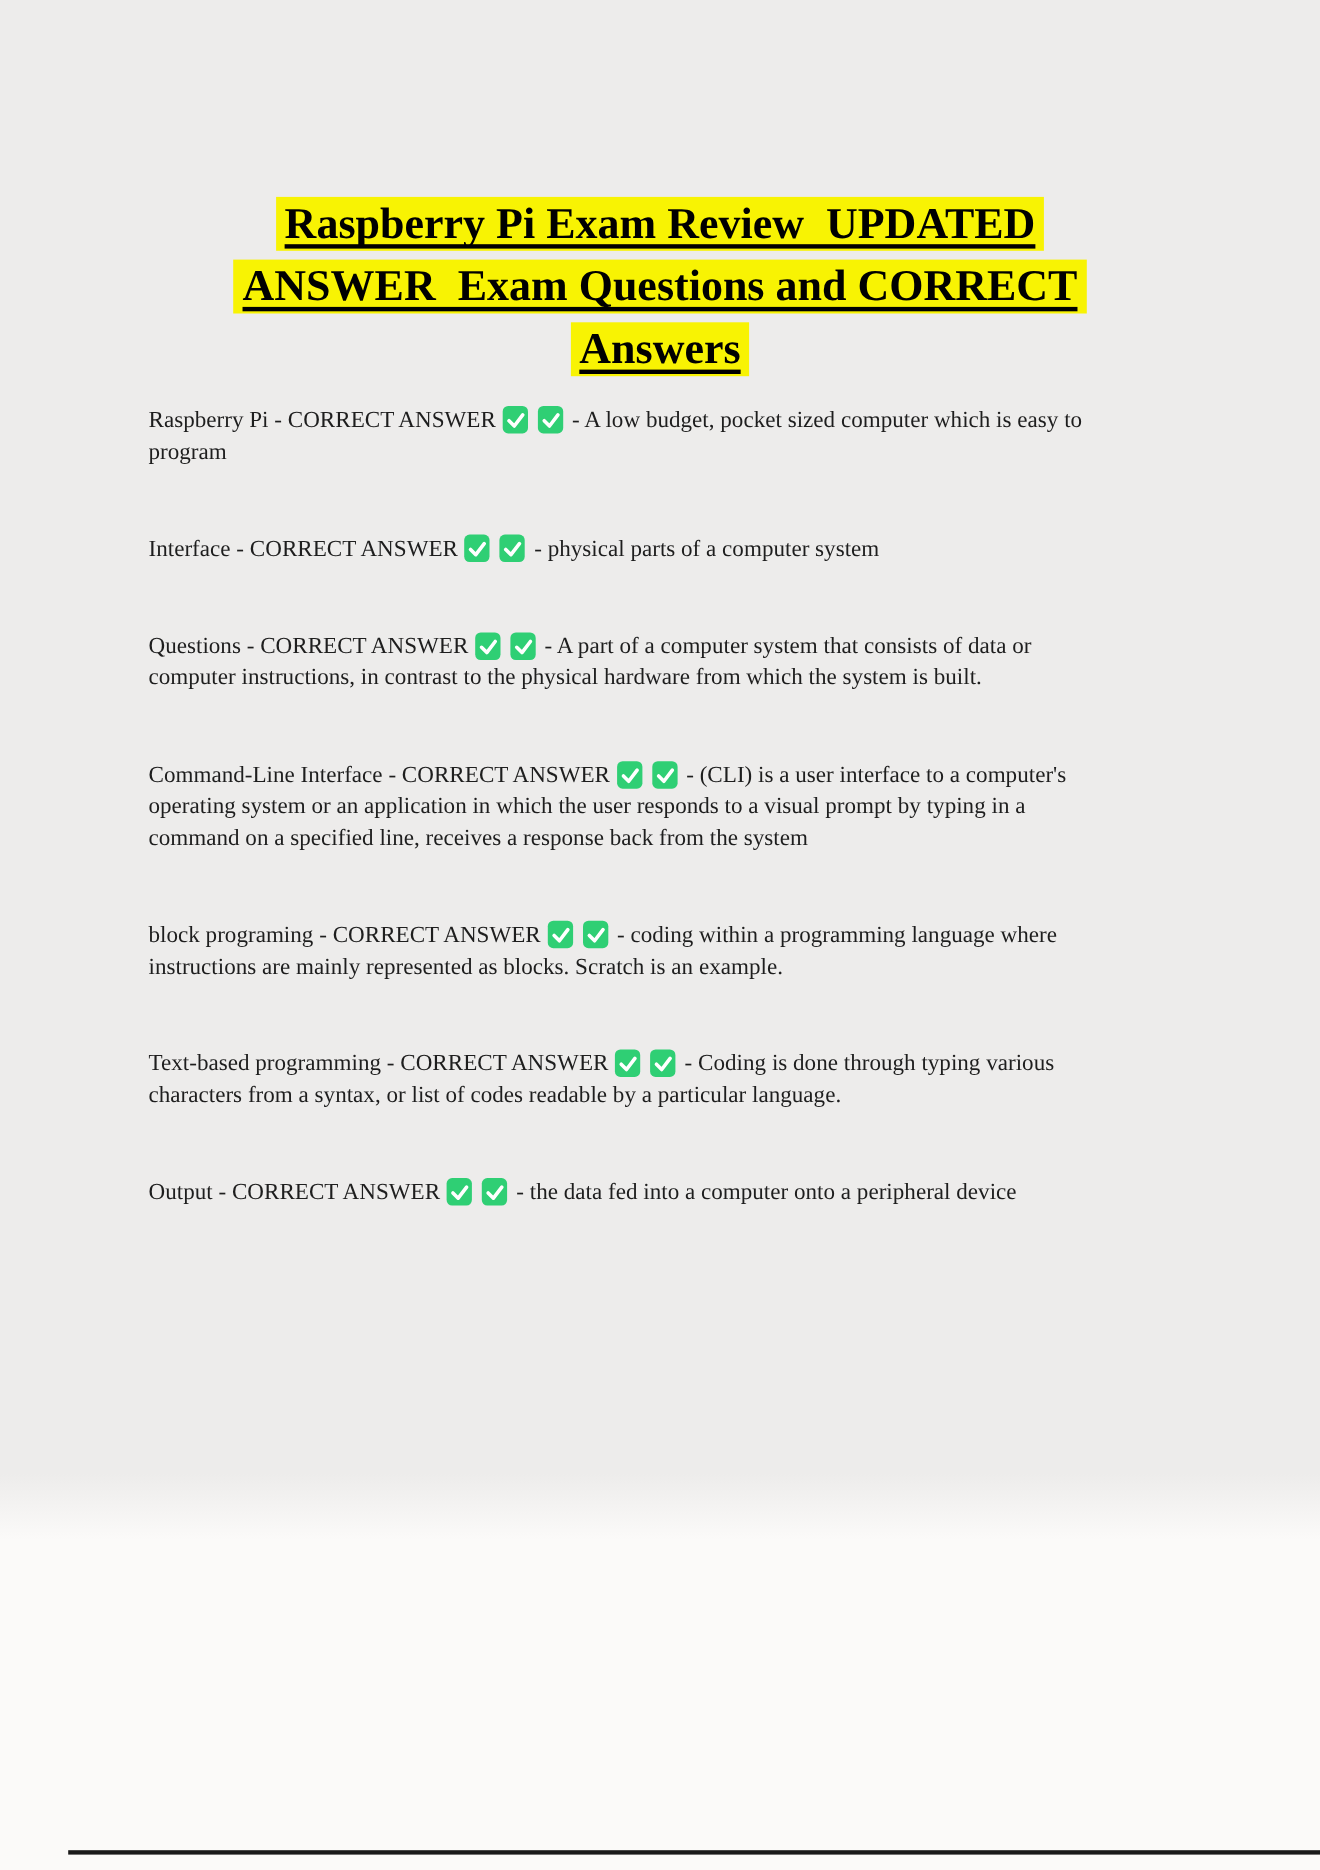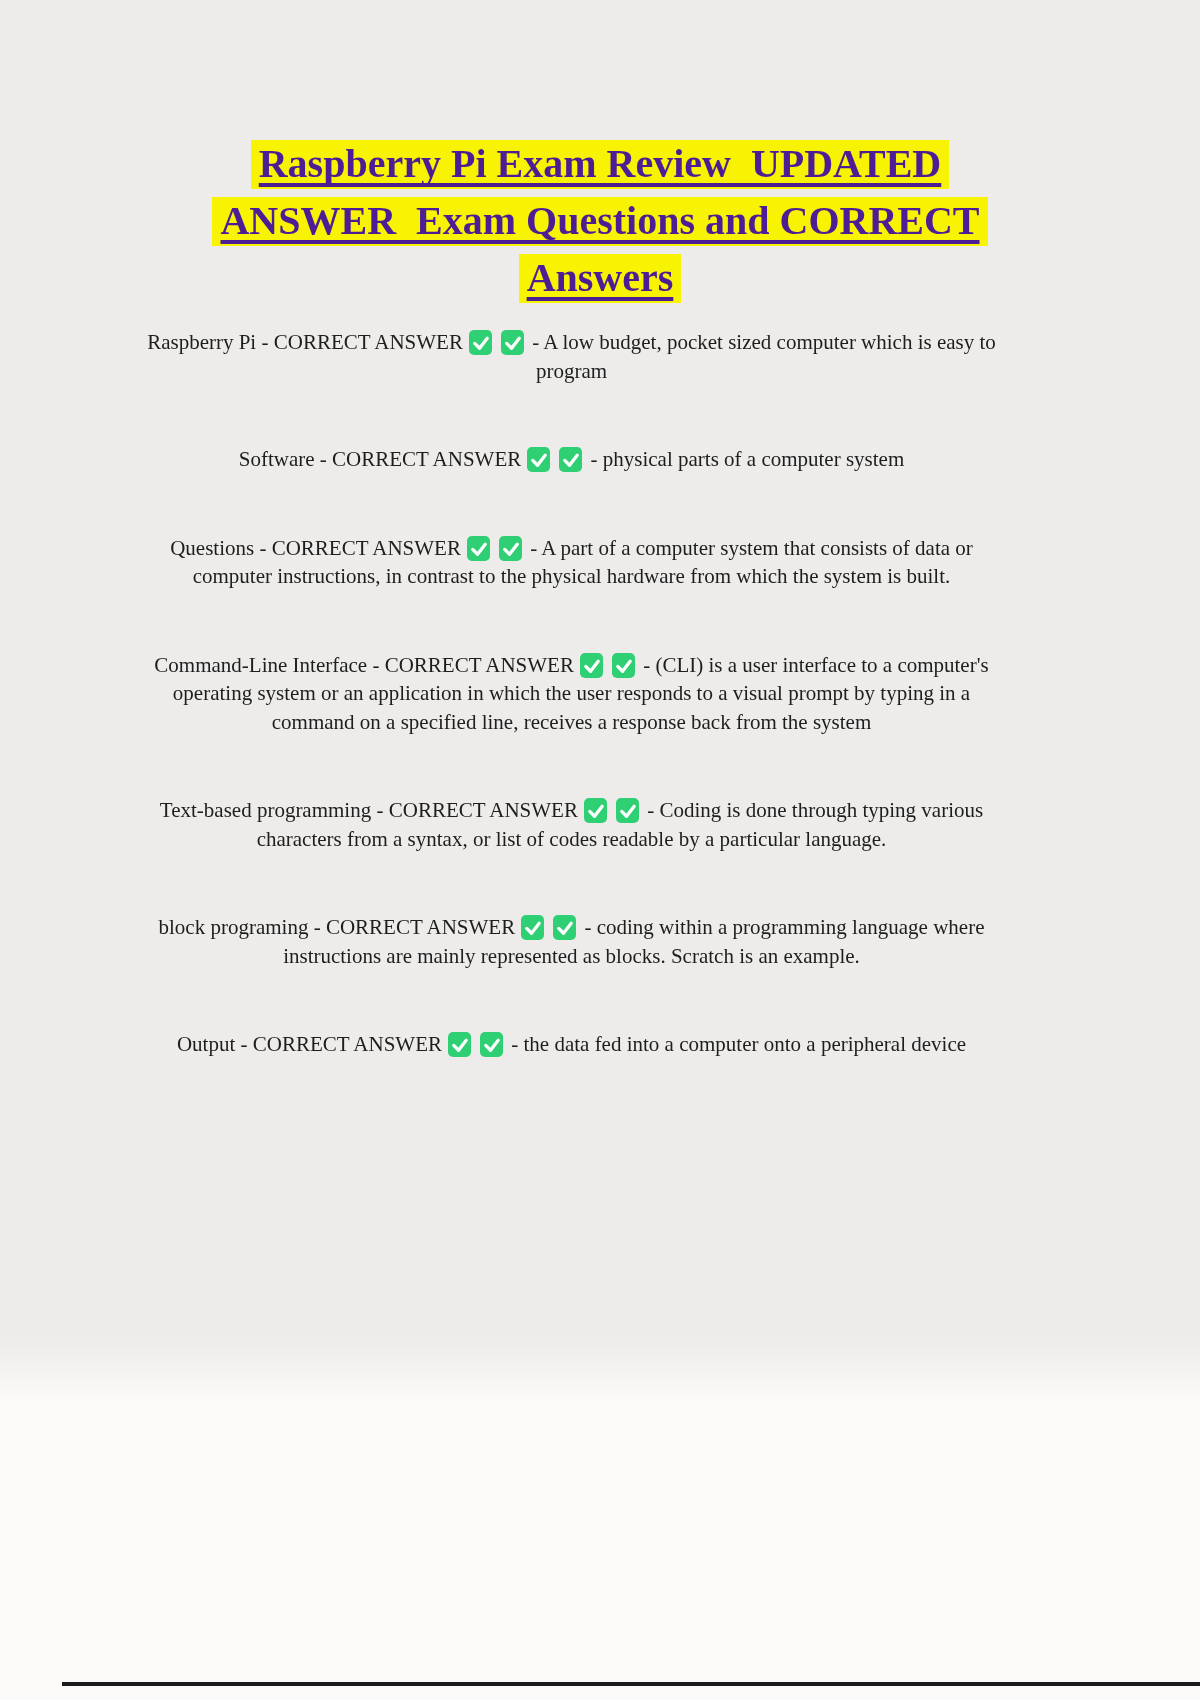--- a/index.html
+++ b/index.html
@@ -10,34 +10,34 @@
     background:linear-gradient(180deg,#edeceb 0,#edeceb 1340px,#fbfaf9 1400px,#fbfaf9 100%);
     font-family:"Liberation Serif","DejaVu Serif",serif;
     color:#1e1e1e;
     padding-top:135px;
   }
   .title-wrap {
     text-align:center;
     font-weight:700;
     font-size:40px;
     line-height:57px;
-    color:#4c1d95;
+    color:#000000;
+    margin-top:39px;
   }
   .tl {
     background:#f8f303;
     padding:1px 8px 3px;
     white-space:pre-wrap;
     text-decoration:underline;
     text-decoration-thickness:3.5px;
     text-underline-offset:6px;
     text-decoration-skip-ink:none;
   }
   .content {
     padding:22px 192px 0 135px;
-    text-align:center;
   }
   .entry {
     font-size:21px;
     line-height:28.5px;
     margin:0 0 60px 0;
   }
   .check {
     display:inline-block;
     width:23px; height:25px;
     background:#2fcf74;
@@ -60,50 +60,50 @@
 <h1 class="title-wrap"><span class="tl" style="background: rgb(248, 243, 3);">Raspberry Pi Exam Review  UPDATED</span><br><span class="tl" style="background: rgb(248, 243, 3);">ANSWER  Exam Questions and CORRECT</span><br><span class="tl" style="background: rgb(248, 243, 3);">Answers</span></h1>
 
 <div class="content">
 
   <p class="entry"><span>Raspberry Pi</span><span> - </span><span>CORRECT ANSWER</span><span class="check" style="background: rgb(47, 207, 116);"><svg viewBox="0 0 24 26">
           <path d="M6 14l5 5 8-10.5" fill="none" stroke="#fff" stroke-width="3.4" stroke-linecap="round" stroke-linejoin="round"></path>
         </svg></span><span class="check" style="background: rgb(47, 207, 116);"><svg viewBox="0 0 24 26">
           <path d="M6 14l5 5 8-10.5" fill="none" stroke="#fff" stroke-width="3.4" stroke-linecap="round" stroke-linejoin="round"></path>
         </svg></span><span> - </span><span>A low budget, pocket sized computer which is easy to program</span></p>
 
-  <p class="entry"><span>Software</span><span> - </span><span>CORRECT ANSWER</span><span class="check" style="background: rgb(47, 207, 116);"><svg viewBox="0 0 24 26">
+  <p class="entry"><span>Interface</span><span> - </span><span>CORRECT ANSWER</span><span class="check" style="background: rgb(47, 207, 116);"><svg viewBox="0 0 24 26">
           <path d="M6 14l5 5 8-10.5" fill="none" stroke="#fff" stroke-width="3.4" stroke-linecap="round" stroke-linejoin="round"></path>
         </svg></span><span class="check" style="background: rgb(47, 207, 116);"><svg viewBox="0 0 24 26">
           <path d="M6 14l5 5 8-10.5" fill="none" stroke="#fff" stroke-width="3.4" stroke-linecap="round" stroke-linejoin="round"></path>
         </svg></span><span> - </span><span>physical parts of a computer system</span></p>
 
   <p class="entry"><span>Questions</span><span> - </span><span>CORRECT ANSWER</span><span class="check" style="background: rgb(47, 207, 116);"><svg viewBox="0 0 24 26">
           <path d="M6 14l5 5 8-10.5" fill="none" stroke="#fff" stroke-width="3.4" stroke-linecap="round" stroke-linejoin="round"></path>
         </svg></span><span class="check" style="background: rgb(47, 207, 116);"><svg viewBox="0 0 24 26">
           <path d="M6 14l5 5 8-10.5" fill="none" stroke="#fff" stroke-width="3.4" stroke-linecap="round" stroke-linejoin="round"></path>
         </svg></span><span> - </span><span>A part of a computer system that consists of data or computer instructions, in contrast to the physical hardware from which the system is built.</span></p>
 
 
   <p class="entry"><span>Command-Line Interface</span><span> - </span><span>CORRECT ANSWER</span><span class="check" style="background: rgb(47, 207, 116);"><svg viewBox="0 0 24 26">
           <path d="M6 14l5 5 8-10.5" fill="none" stroke="#fff" stroke-width="3.4" stroke-linecap="round" stroke-linejoin="round"></path>
         </svg></span><span class="check" style="background: rgb(47, 207, 116);"><svg viewBox="0 0 24 26">
           <path d="M6 14l5 5 8-10.5" fill="none" stroke="#fff" stroke-width="3.4" stroke-linecap="round" stroke-linejoin="round"></path>
         </svg></span><span> - </span><span>(CLI) is a user interface to a computer's operating system or an application in which the user responds to a visual prompt by typing in a command on a specified line, receives a response back from the system</span></p>
 
+  <p class="entry"><span>block programing</span><span> - </span><span>CORRECT ANSWER</span><span class="check" style="background: rgb(47, 207, 116);"><svg viewBox="0 0 24 26">
+          <path d="M6 14l5 5 8-10.5" fill="none" stroke="#fff" stroke-width="3.4" stroke-linecap="round" stroke-linejoin="round"></path>
+        </svg></span><span class="check" style="background: rgb(47, 207, 116);"><svg viewBox="0 0 24 26">
+          <path d="M6 14l5 5 8-10.5" fill="none" stroke="#fff" stroke-width="3.4" stroke-linecap="round" stroke-linejoin="round"></path>
+        </svg></span><span> - </span><span>coding within a programming language where instructions are mainly represented as blocks. Scratch is an example.</span></p>
+
   <p class="entry"><span>Text-based programming</span><span> - </span><span>CORRECT ANSWER</span><span class="check" style="background: rgb(47, 207, 116);"><svg viewBox="0 0 24 26">
           <path d="M6 14l5 5 8-10.5" fill="none" stroke="#fff" stroke-width="3.4" stroke-linecap="round" stroke-linejoin="round"></path>
         </svg></span><span class="check" style="background: rgb(47, 207, 116);"><svg viewBox="0 0 24 26">
           <path d="M6 14l5 5 8-10.5" fill="none" stroke="#fff" stroke-width="3.4" stroke-linecap="round" stroke-linejoin="round"></path>
         </svg></span><span> - </span><span>Coding is done through typing various characters from a syntax, or list of codes readable by a particular language.</span></p>
-
-  <p class="entry"><span>block programing</span><span> - </span><span>CORRECT ANSWER</span><span class="check" style="background: rgb(47, 207, 116);"><svg viewBox="0 0 24 26">
-          <path d="M6 14l5 5 8-10.5" fill="none" stroke="#fff" stroke-width="3.4" stroke-linecap="round" stroke-linejoin="round"></path>
-        </svg></span><span class="check" style="background: rgb(47, 207, 116);"><svg viewBox="0 0 24 26">
-          <path d="M6 14l5 5 8-10.5" fill="none" stroke="#fff" stroke-width="3.4" stroke-linecap="round" stroke-linejoin="round"></path>
-        </svg></span><span> - </span><span>coding within a programming language where instructions are mainly represented as blocks. Scratch is an example.</span></p>
 
   <p class="entry"><span>Output</span><span> - </span><span>CORRECT ANSWER</span><span class="check" style="background: rgb(47, 207, 116);"><svg viewBox="0 0 24 26">
           <path d="M6 14l5 5 8-10.5" fill="none" stroke="#fff" stroke-width="3.4" stroke-linecap="round" stroke-linejoin="round"></path>
         </svg></span><span class="check" style="background: rgb(47, 207, 116);"><svg viewBox="0 0 24 26">
           <path d="M6 14l5 5 8-10.5" fill="none" stroke="#fff" stroke-width="3.4" stroke-linecap="round" stroke-linejoin="round"></path>
         </svg></span><span> - </span><span>the data fed into a computer onto a peripheral device</span></p>
 
 
 </div>
 

